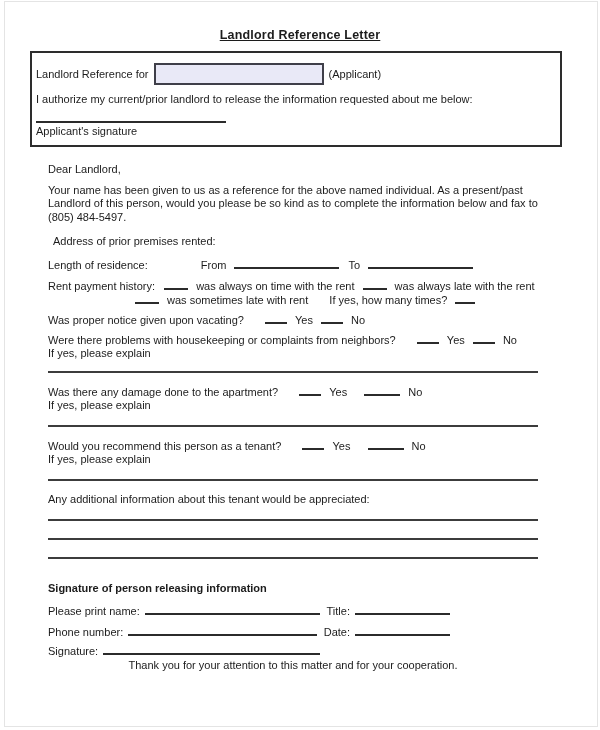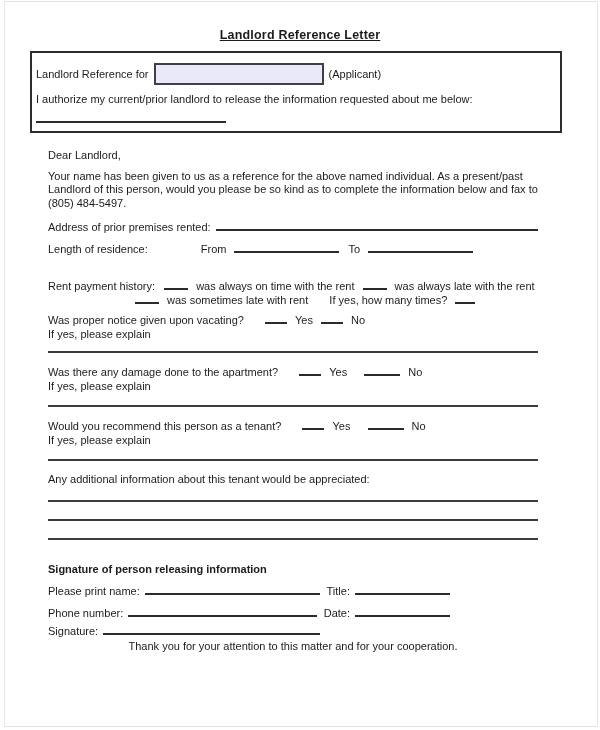--- a/index.html
+++ b/index.html
@@ -22,23 +22,23 @@
   .content { margin:0 62px 0 48px; line-height:13.5px; }
   .blank { display:inline-block; border-bottom:2px solid #2b2b2b; height:10px; vertical-align:baseline; }
   .b20 { width:20px; } .b22 { width:22px; } .b24 { width:24px; } .b105 { width:105px; }
   .ml5 { margin-left:5px; } .ml6 { margin-left:6px; } .ml14 { margin-left:14px;padding-left:36px; } .ml18 { margin-left:18px; }
   .row { display:flex; align-items:baseline; white-space:nowrap; }
   .fill { flex:1; border-bottom:2px solid #2b2b2b; height:10px; margin-left:5px; }
   .rule { border-top:2px solid #3c3c3c; }
   .nowrap { white-space:nowrap; }
   .salutation { margin-top:16px; }
   .para { margin-top:7px; }
-  .address-row { margin-top:11px; }
+  .address-row { margin-top:11px;flex-direction:column; }
   .length-row { margin-top:8px; }
-  .rent-row1 { margin-top:24px; }
+  .rent-row1 { margin-top:8px; }
   .rent-row2 { margin-left:87px; }
   .notice-row { margin-top:7px; }
   .q-row { margin-top:6px; }
   .rule-1 { margin-top:10px; }
   .q-after-rule { margin-top:13px; }
   .rule-n { margin-top:12px; }
   .additional-row { margin-top:12px; }
   .blank-line-a { margin-top:13px; }
   .blank-line-b { margin-top:17px; }
   .release-heading { margin-top:23px; font-weight:bold; }
@@ -59,20 +59,21 @@
 <div class="title">Landlord Reference Letter</div>
 
 <div class="auth-box">
   <div class="auth-row1">
     <span>Landlord Reference for</span>
     <span class="applicant-field"></span>
     <span>(Applicant)</span>
   </div>
   <div class="auth-row2">I authorize my current/prior landlord to release the information requested about me below:</div>
   <div class="sig-line"></div>
+  <div class="sig-caption">Applicant's signature</div>
 </div>
 
 <div class="content">
 
   <div class="salutation">Dear Landlord,</div>
 
   <div class="para">
     <div>Your name has been given to us as a reference for the above named individual. As a present/past</div>
     <div>Landlord of this person, would you please be so kind as to complete the information below and fax to</div>
     <div>(805) 484-5497.</div>
@@ -106,20 +107,27 @@
   </div>
 
   <div class="notice-row nowrap">
     <span>Was proper notice given upon vacating?</span>
     <span class="blank b22 ml18"></span>
     <span class="ml5">Yes</span>
     <span class="blank b22 ml5"></span>
     <span class="ml5">No</span>
   </div>
 
+  <div class="q-row nowrap">
+    <span>Were there problems with housekeeping or complaints from neighbors?</span>
+    <span class="blank b22 ml18"></span>
+    <span class="ml5">Yes</span>
+    <span class="blank b22 ml5"></span>
+    <span class="ml5">No</span>
+  </div>
   <div>If yes, please explain</div>
 
   <div class="rule rule-1"></div>
 
   <div class="q-row q-after-rule nowrap">
     <span>Was there any damage done to the apartment?</span>
     <span class="blank b22 ml18"></span>
     <span class="ml5">Yes</span>
     <span class="blank b22 ml14"></span>
     <span class="ml5">No</span>

